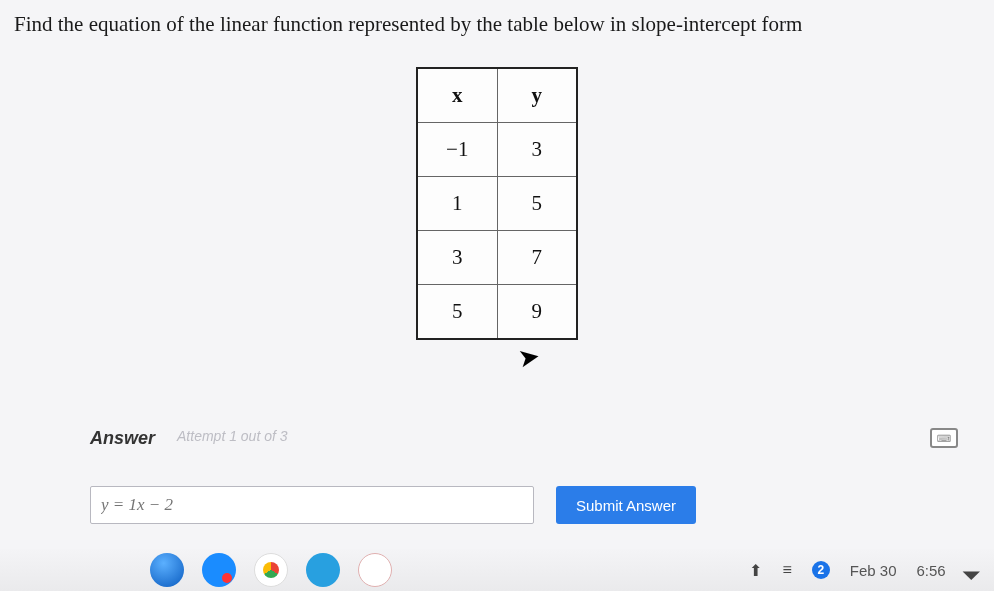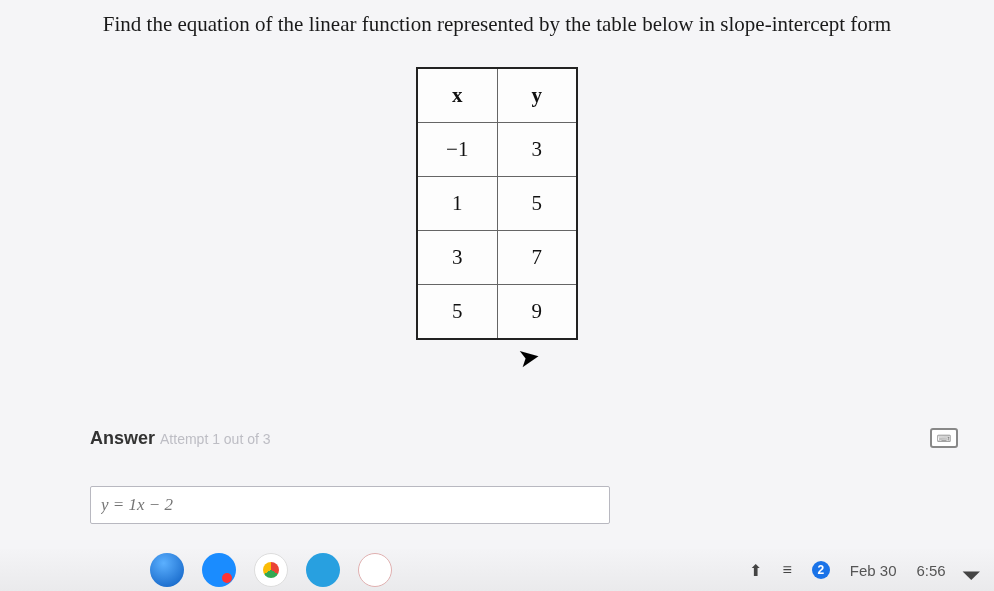--- a/index.html
+++ b/index.html
@@ -9,21 +9,20 @@
       width: 994px;
       height: 591px;
       position: relative;
       overflow: hidden;
     }
     .question {
       padding: 10px 14px 4px 14px;
       font-size: 21px;
       color: #1a1a1a;
       line-height: 1.4;
-      text-align: center;
     }
     .table-wrap {
       display: flex;
       justify-content: center;
       margin-top: 24px;
     }
     table.data {
       border-collapse: collapse;
       border: 2px solid #222;
     }
@@ -48,22 +47,22 @@
       font-size: 26px;
       color: #000;
       transform: rotate(-10deg);
       pointer-events: none;
     }
     .answer-row {
       position: absolute;
       left: 90px;
       top: 428px;
       display: flex;
-      align-items: center;
-      gap: 1px;
+      gap: 18px;
+      font-style: italic;
     }
     .answer-label {
       font-size: 18px;
       color: #333;
       font-weight: 600;
       font-family: Arial, sans-serif;
     }
     .attempt-hint {
       font-size: 14px;
       color: #bdbdc4;
@@ -87,21 +86,21 @@
     }
     .input-row {
       position: absolute;
       left: 90px;
       top: 486px;
       display: flex;
       gap: 22px;
       align-items: center;
     }
     .answer-input {
-      width: 520px;
+      width: 444px;
       height: 38px;
       border: 1px solid #b8b8c0;
       border-radius: 2px;
       padding: 6px 10px;
       font-size: 17px;
       font-style: italic;
       color: #9a9aa2;
       background: #fff;
       font-family: Georgia, serif;
       outline: none;
@@ -200,20 +199,21 @@
 
 <div class="answer-row">
   <span class="answer-label">Answer</span>
   <span class="attempt-hint">Attempt 1 out of 3</span>
 </div>
 
 <div class="keyboard-icon">⌨</div>
 
 <div class="input-row">
   <input class="answer-input" type="text" placeholder="y = 1x − 2" style="">
+  <button class="submit-btn">Submit Answer</button>
 </div>
 
 <div class="taskbar">
   <div class="taskbar-left">
     <div class="tb-icon blue-circ"></div>
     <div class="tb-icon cam-circ"></div>
     <div class="tb-icon chrome-circ"></div>
     <div class="tb-icon cal-circ"></div>
     <div class="tb-icon pal-circ"></div>
   </div>

